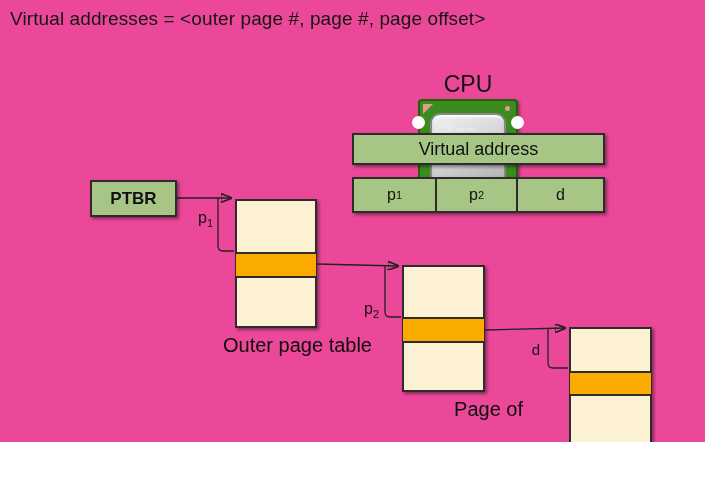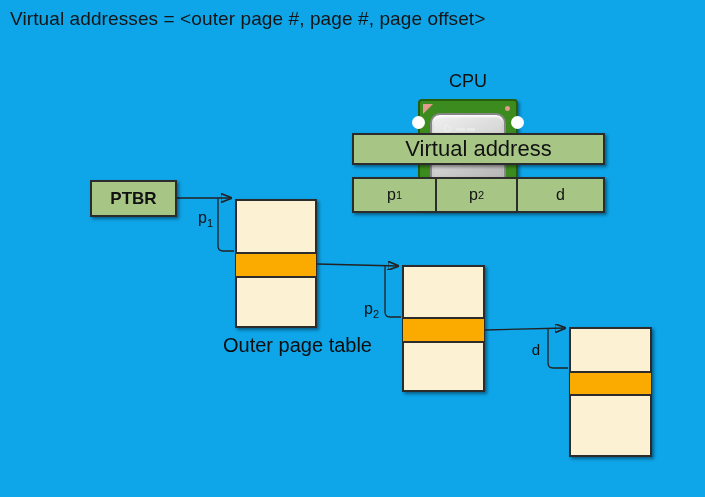--- a/index.html
+++ b/index.html
@@ -1,25 +1,25 @@
 <!DOCTYPE html>
 <html style="--green-box: #a7c686; --table-fill: #fcf1d2; --highlight: #fbab00; --chip-green: #3c8b1e; --accent-pink: #e59a8e; --line: #222222;"><head>
 <meta charset="utf-8">
 <style>
   html,body { margin:0; padding:0; background:#fff; }
   * { box-sizing: border-box; }
   #canvas {
-    position:relative; width:705px; height:497px; overflow:hidden;
-    background:#0ea5e9; font-family:"Liberation Sans", sans-serif; color:#1b1b1b;
+    position:relative; width:705px; height:442px; overflow:hidden;
+    background:#ec4899; font-family:"Liberation Sans", sans-serif; color:#1b1b1b;
   }
   .abs { position:absolute; }
 
   .title { left:10px; top:8px; font-size:19px; letter-spacing:0.1px; color:#151515; white-space:nowrap; }
 
-  .cpu-label { left:418px; top:71px; width:100px; text-align:center; font-size:18px; color:#111; }
+  .cpu-label { left:418px; top:71px; width:100px; text-align:center; font-size:23px; color:#111; }
 
   
   .chip {
     left:418px; top:99px; width:100px; height:111px;
     background: var(--chip-green); border:2px solid #265e0e; border-radius:4px;
     box-shadow: 2px 2px 3px rgba(0,0,0,0.35); z-index:1;
   }
   .notch { position:absolute; width:13px; height:13px; border-radius:50%; background:#fff; top:15px; }
   .notch.left  { left:-8px; }
   .notch.right { right:-8px; }
@@ -43,21 +43,21 @@
   .chip-logo .b1 { left:12px; width:9px; }
   .chip-logo .b2 { left:23px; width:8px; }
 
   
   .greenbox {
     background: var(--green-box); border:2px solid #2c2c2c;
     box-shadow: 2px 2px 3px rgba(0,0,0,0.42);
     display:flex; align-items:center; justify-content:center;
     z-index:3; color:#111;
   }
-  .va-bar { left:352px; top:133px; width:253px; height:32px; font-size:22px; }
+  .va-bar { left:352px; top:133px; width:253px; height:32px; font-size:18px; }
   .field-row { left:352px; top:177px; width:253px; height:36px; padding:0; font-size:16px; }
   .field-row .cell { height:100%; display:flex; align-items:center; justify-content:center; }
   .field-row .cell + .cell { border-left:2px solid #2c2c2c; }
   .cell.c1 { width:81px; } .cell.c2 { width:81px; } .cell.c3 { flex:1; }
   .ptbr { left:90px; top:180px; width:87px; height:37px; font-size:17px;font-weight:bold; }
 
   
   .ptable {
     background: var(--table-fill); border:2px solid #2c2c2c;
     box-shadow: 2px 2px 3px rgba(0,0,0,0.42); z-index:1;
@@ -140,20 +140,21 @@
     <div class="hrow"></div>
   </div>
   <div class="abs ptable t3">
     <div class="hrow"></div>
   </div>
 
   <div class="abs caption cap1">
     <div>Outer page table</div>
   </div>
   <div class="abs caption cap2">
+    <div>Page of</div>
   </div>
 
   <div class="abs arrow-label al-p1">
     <span>p</span><sub>1</sub>
   </div>
   <div class="abs arrow-label al-p2">
     <span>p</span><sub>2</sub>
   </div>
   <div class="abs arrow-label al-d">
     <span>d</span><sub></sub>

